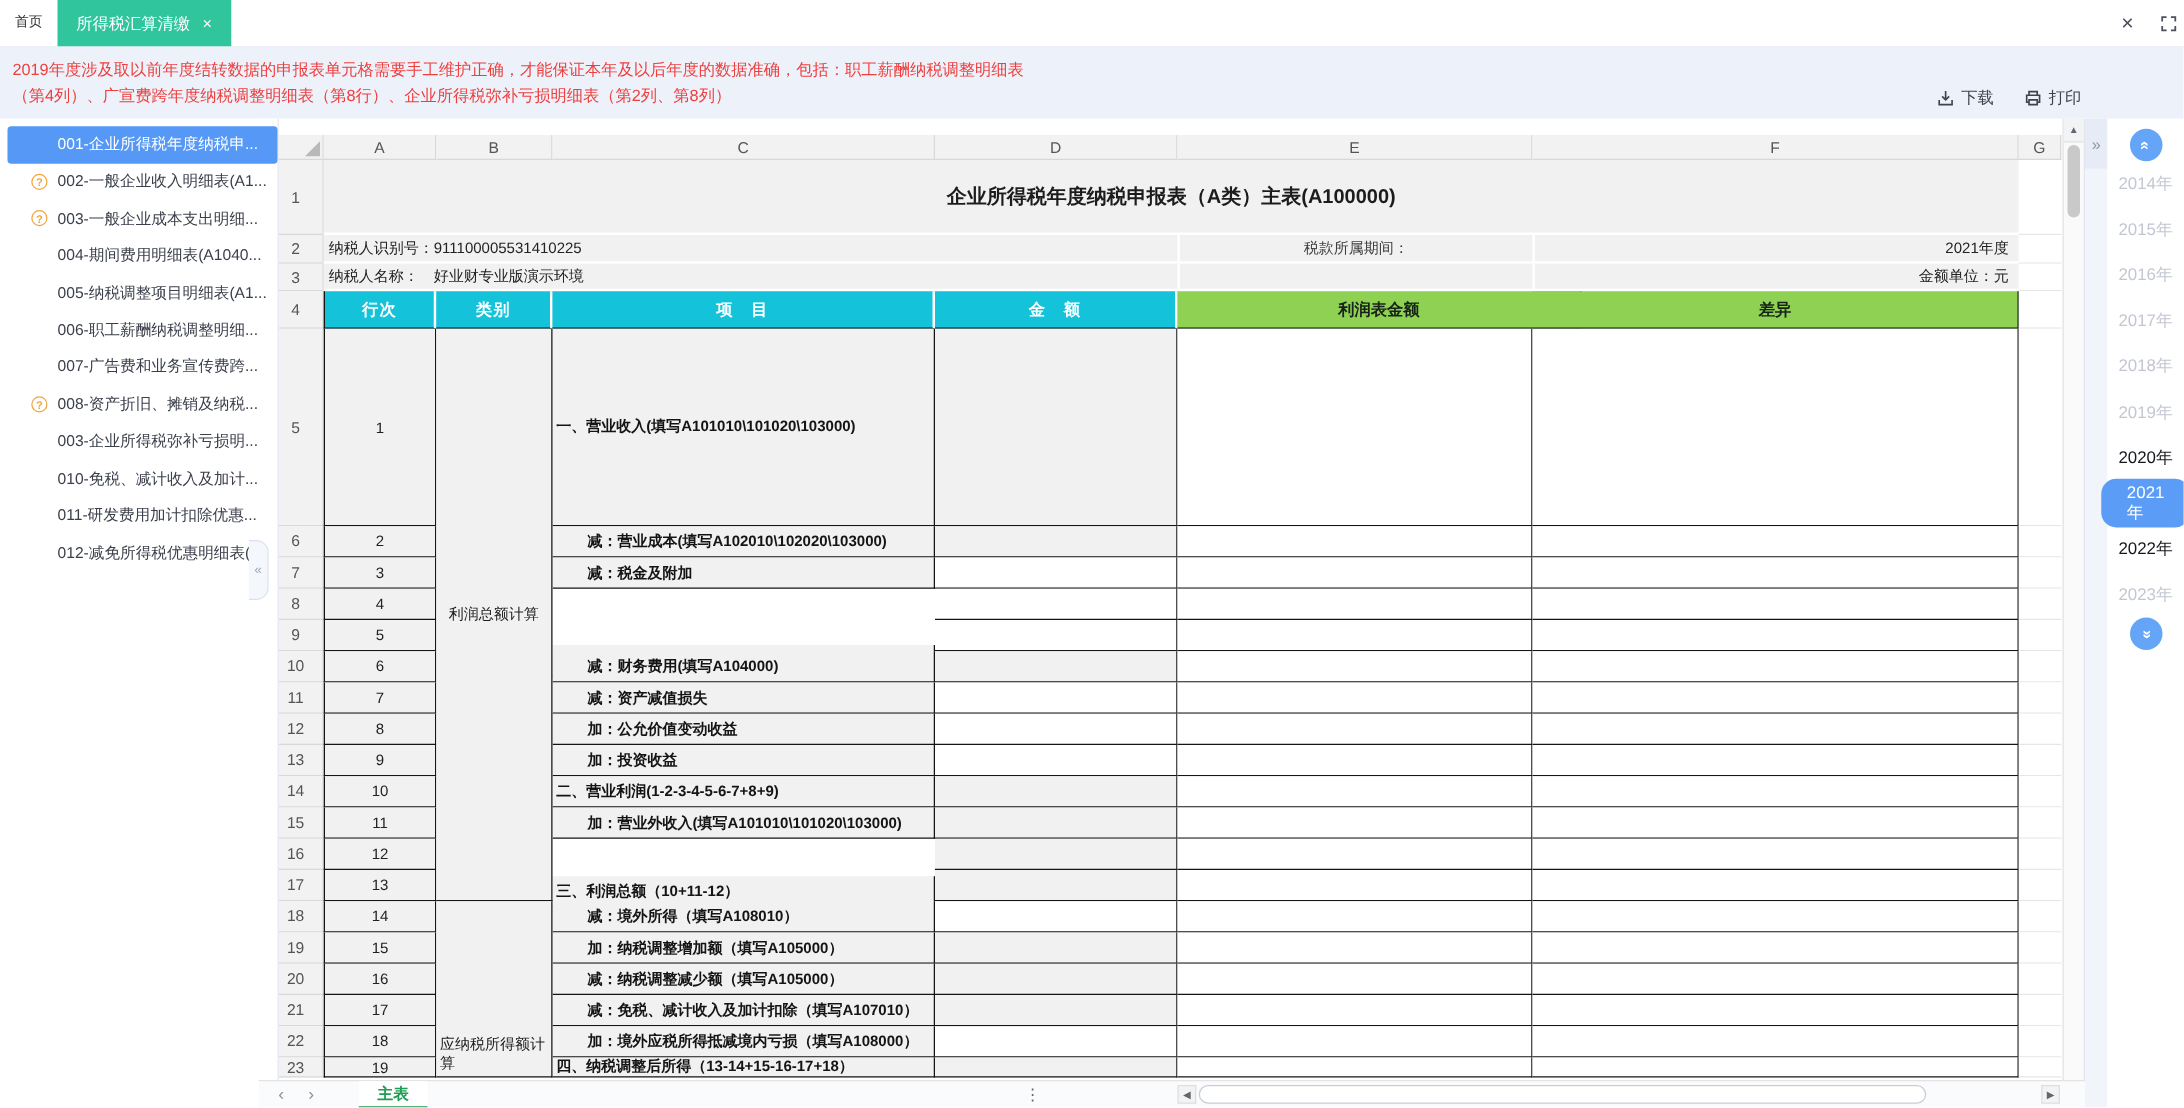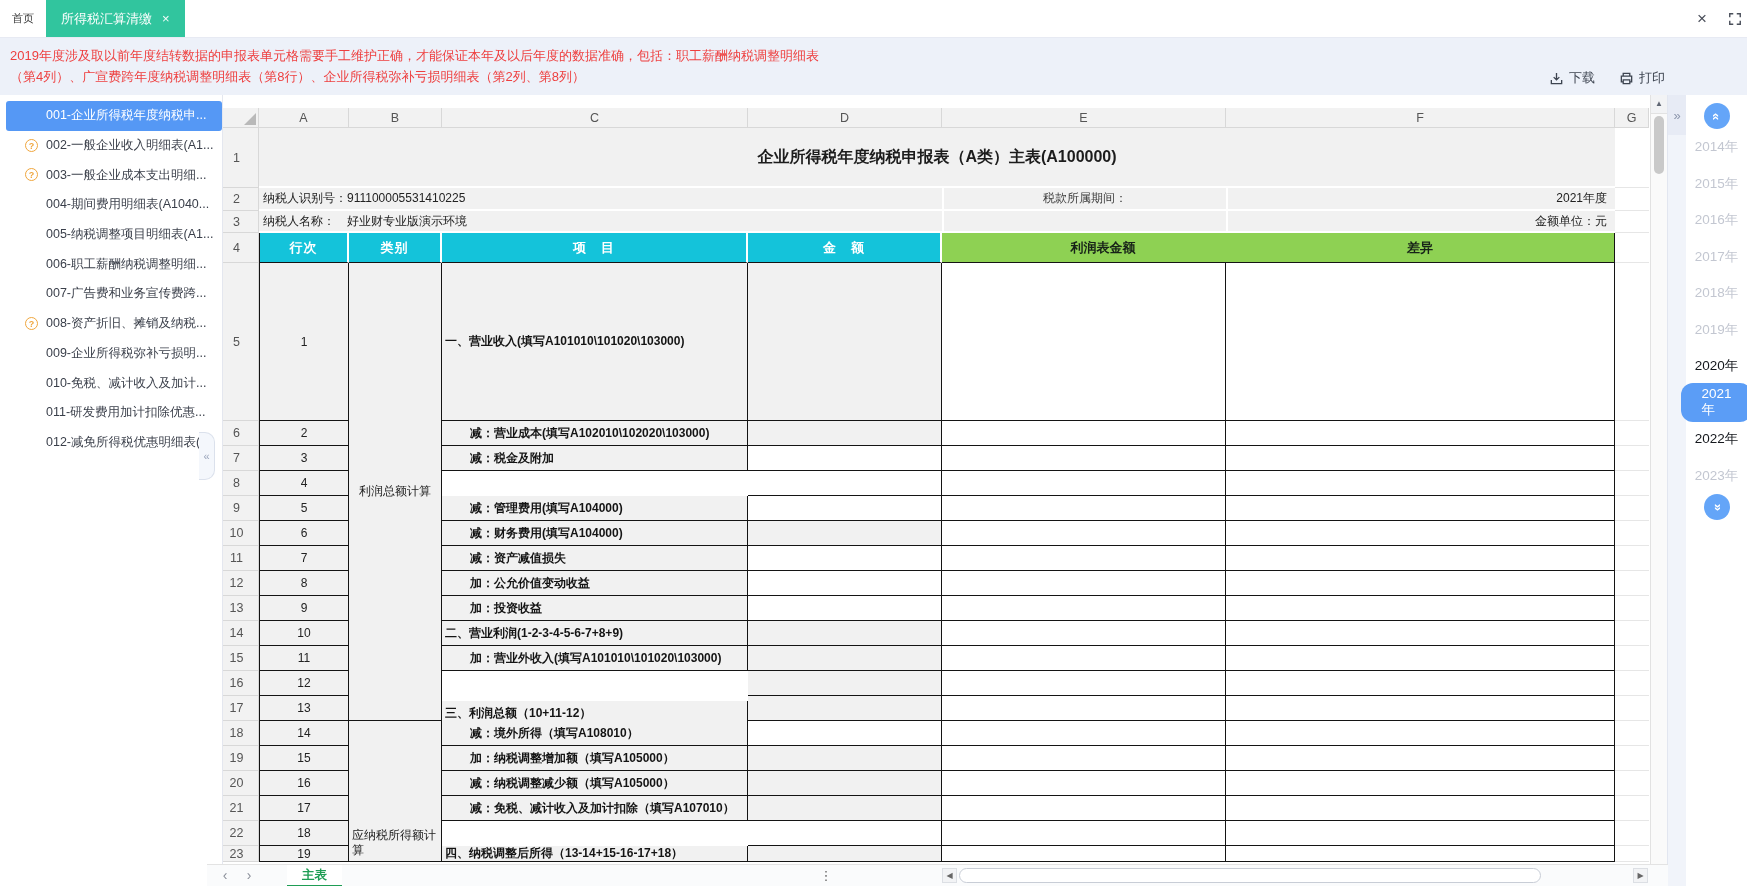--- a/index.html
+++ b/index.html
@@ -140,21 +140,21 @@
         <span>006-职工薪酬纳税调整明细...</span>
       </div>
       <div class="sbitem">
         <span>007-广告费和业务宣传费跨...</span>
       </div>
       <div class="sbitem">
         <span class="helpico">?</span>
         <span>008-资产折旧、摊销及纳税...</span>
       </div>
       <div class="sbitem">
-        <span>009-企业所得税弥补亏损明...</span>
+        <span>003-企业所得税弥补亏损明...</span>
       </div>
       <div class="sbitem">
         <span>010-免税、减计收入及加计...</span>
       </div>
       <div class="sbitem">
         <span>011-研发费用加计扣除优惠...</span>
       </div>
       <div class="sbitem">
         <span>012-减免所得税优惠明细表(...</span>
       </div>
@@ -230,21 +230,20 @@
       <div class="c cell cellw" style="left: 735px; top: 351px; width: 284px; height: 25px;"></div>
       <div class="c cell cellw" style="left: 1019px; top: 351px; width: 389px; height: 25px;"></div>
       <div class="c gcell" style="left: 1408px; top: 351px; width: 34px; height: 25px;"></div>
       <div class="c cell bl anum" style="left: 52px; top: 376px; width: 90px; height: 25px;">4</div>
       <div class="c cell citem ind" style="left: 235px; top: 376px; width: 306px; height: 25px; margin-top: 45px;">减：销售费用(填写A104000)</div>
       <div class="c cell cellw" style="left: 541px; top: 376px; width: 194px; height: 25px;"></div>
       <div class="c cell cellw" style="left: 735px; top: 376px; width: 284px; height: 25px;"></div>
       <div class="c cell cellw" style="left: 1019px; top: 376px; width: 389px; height: 25px;"></div>
       <div class="c gcell" style="left: 1408px; top: 376px; width: 34px; height: 25px;"></div>
       <div class="c cell bl anum" style="left: 52px; top: 401px; width: 90px; height: 25px;">5</div>
-      <div class="c cell citem ind" style="left: 235px; top: 401px; width: 306px; height: 25px;">减：管理费用(填写A104000)</div>
       <div class="c cell cellw" style="left: 541px; top: 401px; width: 194px; height: 25px;"></div>
       <div class="c cell cellw" style="left: 735px; top: 401px; width: 284px; height: 25px;"></div>
       <div class="c cell cellw" style="left: 1019px; top: 401px; width: 389px; height: 25px;"></div>
       <div class="c gcell" style="left: 1408px; top: 401px; width: 34px; height: 25px;"></div>
       <div class="c cell bl anum" style="left: 52px; top: 426px; width: 90px; height: 25px;">6</div>
       <div class="c cell citem ind" style="left: 235px; top: 426px; width: 306px; height: 25px;">减：财务费用(填写A104000)</div>
       <div class="c cell" style="left: 541px; top: 426px; width: 194px; height: 25px;"></div>
       <div class="c cell cellw" style="left: 735px; top: 426px; width: 284px; height: 25px;"></div>
       <div class="c cell cellw" style="left: 1019px; top: 426px; width: 389px; height: 25px;"></div>
       <div class="c gcell" style="left: 1408px; top: 426px; width: 34px; height: 25px;"></div>
@@ -307,20 +306,21 @@
       <div class="c cell cellw" style="left: 735px; top: 676px; width: 284px; height: 25px;"></div>
       <div class="c cell cellw" style="left: 1019px; top: 676px; width: 389px; height: 25px;"></div>
       <div class="c gcell" style="left: 1408px; top: 676px; width: 34px; height: 25px;"></div>
       <div class="c cell bl anum" style="left: 52px; top: 701px; width: 90px; height: 25px;">17</div>
       <div class="c cell citem ind" style="left: 235px; top: 701px; width: 306px; height: 25px;">减：免税、减计收入及加计扣除（填写A107010）</div>
       <div class="c cell" style="left: 541px; top: 701px; width: 194px; height: 25px;"></div>
       <div class="c cell cellw" style="left: 735px; top: 701px; width: 284px; height: 25px;"></div>
       <div class="c cell cellw" style="left: 1019px; top: 701px; width: 389px; height: 25px;"></div>
       <div class="c gcell" style="left: 1408px; top: 701px; width: 34px; height: 25px;"></div>
       <div class="c cell bl anum" style="left: 52px; top: 726px; width: 90px; height: 25px;">18</div>
+      <div class="c cell citem ind" style="left: 235px; top: 726px; width: 306px; height: 25px;">加：境外应税所得抵减境内亏损（填写A108000）</div>
       <div class="c cell cellw" style="left: 541px; top: 726px; width: 194px; height: 25px;"></div>
       <div class="c cell cellw" style="left: 735px; top: 726px; width: 284px; height: 25px;"></div>
       <div class="c cell cellw" style="left: 1019px; top: 726px; width: 389px; height: 25px;"></div>
       <div class="c gcell" style="left: 1408px; top: 726px; width: 34px; height: 25px;"></div>
       <div class="c cell bl anum" style="left: 52px; top: 751px; width: 90px; height: 16px;">19</div>
       <div class="c cell citem" style="left: 235px; top: 751px; width: 306px; height: 16px;">四、纳税调整后所得（13-14+15-16-17+18）</div>
       <div class="c cell" style="left: 541px; top: 751px; width: 194px; height: 16px;"></div>
       <div class="c cell cellw" style="left: 735px; top: 751px; width: 284px; height: 16px;"></div>
       <div class="c cell cellw" style="left: 1019px; top: 751px; width: 389px; height: 16px;"></div>
       <div class="c gcell" style="left: 1408px; top: 751px; width: 34px; height: 16px;"></div>

